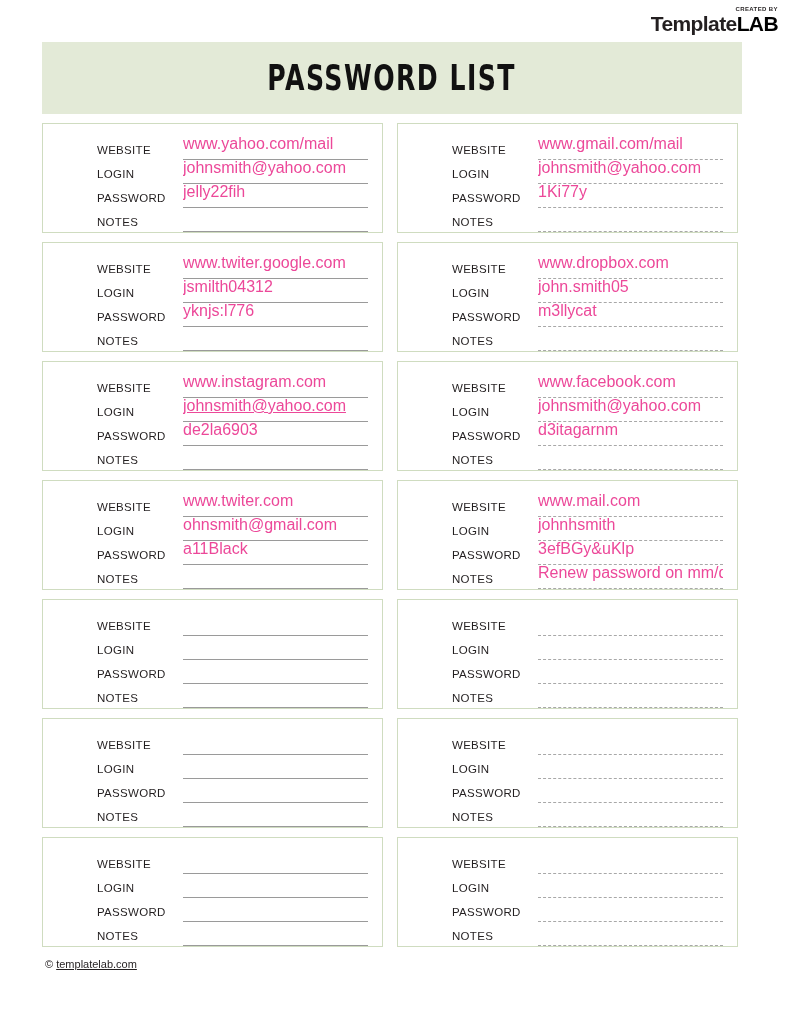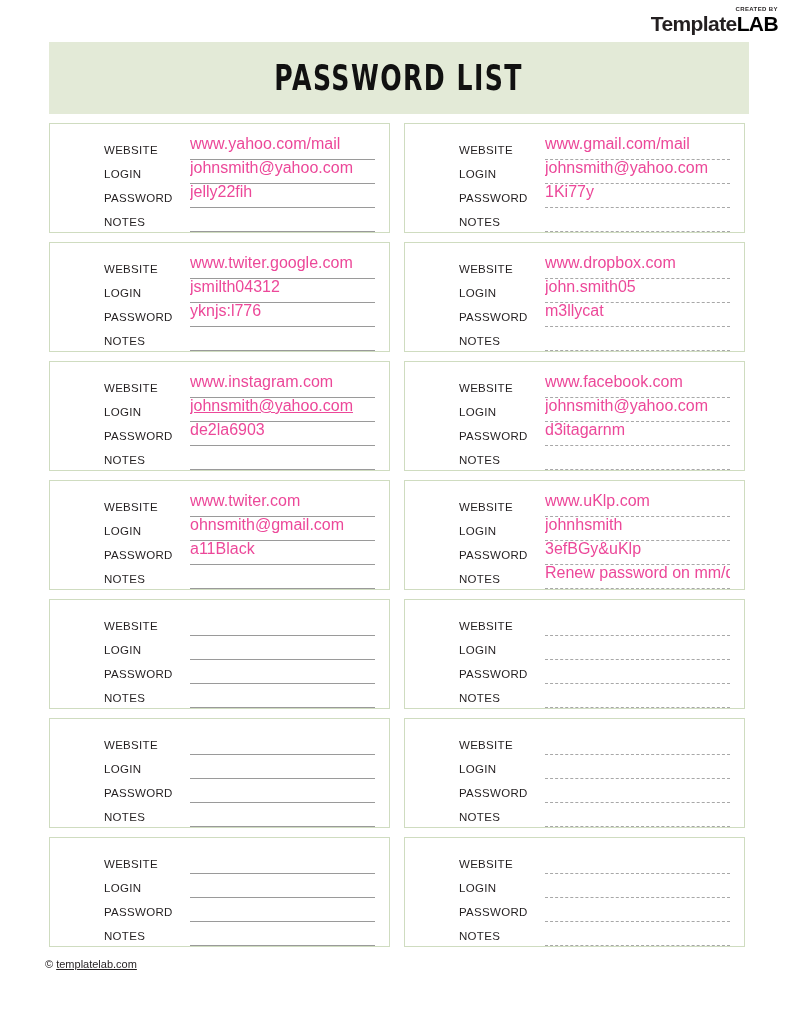--- a/index.html
+++ b/index.html
@@ -38,21 +38,21 @@
     letter-spacing: -0.6px;
     line-height: 1;
     white-space: nowrap;
   }
   .logo-template { color: #231f20; }
   .logo-lab { color: #000000; }
 
   
   .sheet {
     position: absolute;
-    left: 49px;
+    left: 42px;
     top: 42px;
     width: 700px;
   }
 
   
   .title-band {
     background: #e3ead7;
     height: 72px;
     display: flex;
     align-items: center;
@@ -270,21 +270,21 @@
           <div class="row-value">a11Black</div>
         </div>
         <div class="row">
           <div class="row-label">NOTES</div>
           <div class="row-value"></div>
         </div>
       </div>
       <div class="card dashed">
         <div class="row">
           <div class="row-label">WEBSITE</div>
-          <div class="row-value">www.uKlp.com</div>
+          <div class="row-value">www.mail.com</div>
         </div>
         <div class="row">
           <div class="row-label">LOGIN</div>
           <div class="row-value">johnhsmith</div>
         </div>
         <div class="row">
           <div class="row-label">PASSWORD</div>
           <div class="row-value">3efBGy&amp;uKlp</div>
         </div>
         <div class="row">

